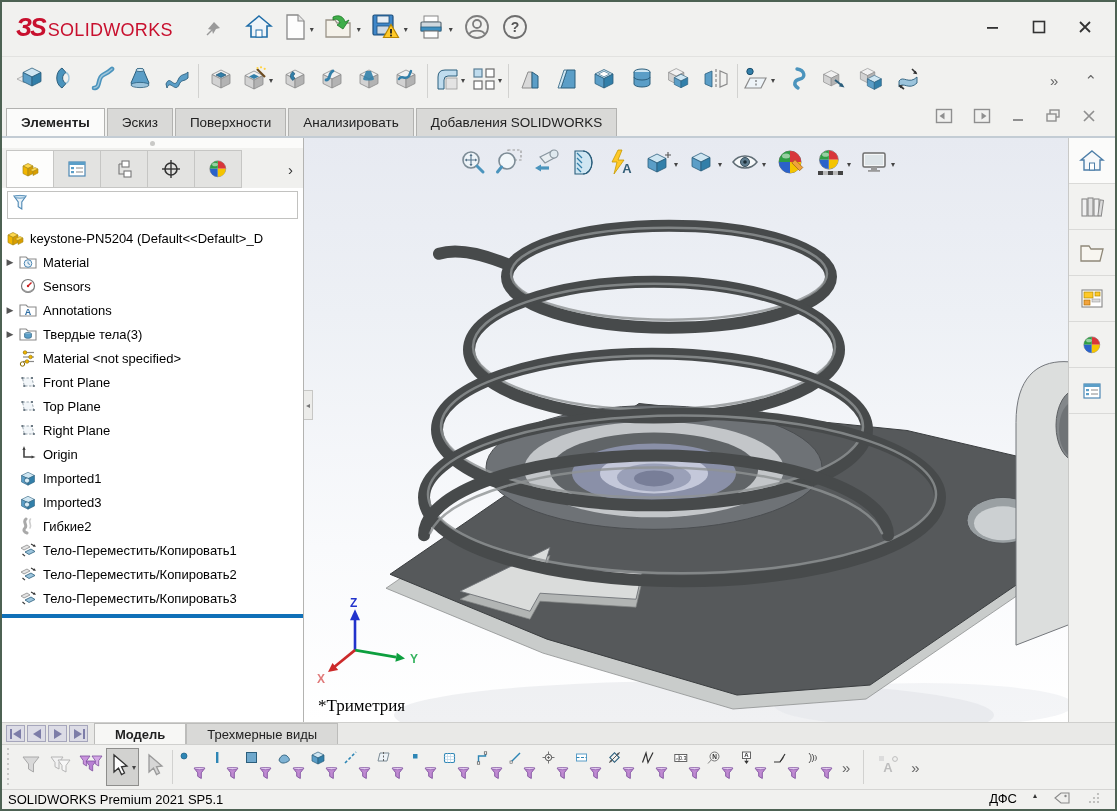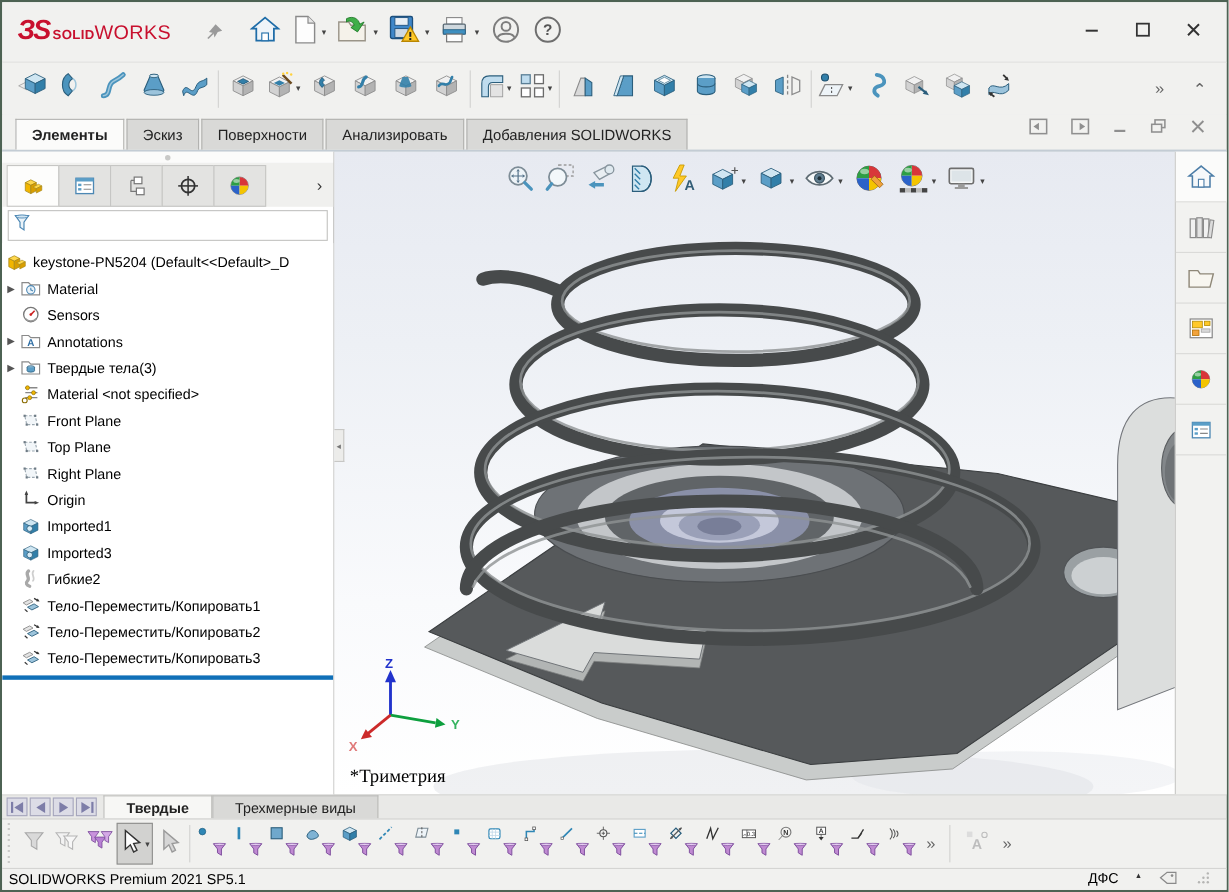--- a/index.html
+++ b/index.html
@@ -4,41 +4,41 @@
 <style>
   * { box-sizing: border-box; margin: 0; padding: 0; }
   html,body { width:1117px; height:811px; }
   body { font-family:"Liberation Sans",sans-serif; overflow:hidden; background:#fff; }
   .window { width:1117px; height:811px; border:2px solid #4d6253; display:flex; flex-direction:column; background:#f0f0ee; }
 
   
   .titlebar { height:54px; display:flex; align-items:center; padding:0 10px 0 8px; background:#f1f1ef; flex:none; }
   .logo { display:flex; align-items:baseline; margin:0 22px 4px 6px; white-space:nowrap; }
   .logo-glyph { color:#c8102e; font-weight:bold; font-style:italic; font-size:25px; letter-spacing:-2px; margin-right:3px; }
-  .logo-bold { color:#c8102e; font-weight:bold; font-size:12px; letter-spacing:.3px; }
+  .logo-bold { color:#c8102e; font-weight:normal; font-size:18px; letter-spacing:.3px; }
   .logo-light { color:#c8102e; font-weight:normal; font-size:18px; letter-spacing:.3px; }
   .menu { display:flex; align-items:center; font-size:14.5px; color:#111; }
   .menu-item { padding:8px 11px; }
   .menu-item.active { background:#fff; border:1px solid #8c8c8c; padding:7px 10px; }
   .pin { margin:0 6px 0 10px; display:flex; }
   .quick { display:flex; align-items:center; gap:2px; margin-left:14px; }
   .qbtn { display:flex; align-items:center; padding:2px 4px; }
   .dd { font-size:8px; color:#444; margin-left:3px; }
   .wctrl { margin-left:auto; display:flex; gap:30px; align-items:center; padding-right:12px; }
 
   
   .ftoolbar { height:48px; display:flex; align-items:center; padding:0 8px; background:#f1f1ef; border-top:1px solid #e2e2e0; flex:none; }
   .fbtn { width:37px; height:42px; display:flex; align-items:center; justify-content:center; }
   .fbtn .dd { margin-left:1px; }
   .sep { width:1px; height:34px; background:#d2d2d0; margin:0 3px; flex:none; }
   .ft-right { margin-left:auto; display:flex; gap:26px; align-items:center; padding-right:10px; color:#555; }
   .chev { font-size:15px; color:#666; }
 
   
-  .ribbonrow { height:34px; display:flex; align-items:flex-end; background:#f1f1ef; padding-left:12px; border-bottom:2px solid #c3ccd4; flex:none; }
+  .ribbonrow { height:34px; display:flex; align-items:flex-end; background:#f1f1ef; padding-left:4px; border-bottom:2px solid #c3ccd4; flex:none; }
   .rtab { font-size:13.5px; padding:6px 14px 6px; background:#d9d9d7; border:1px solid #b2b2b0; border-bottom:none; margin-right:2px; color:#222; white-space:nowrap; }
   .rtab.active { background:#fbfbfa; font-weight:bold; }
   .docctrl { margin-left:auto; display:flex; gap:20px; align-items:center; padding:0 18px 8px 0; }
 
   
   .main { flex:1; display:flex; min-height:0; position:relative; }
   .panel { width:302px; flex:none; background:#fff; border-right:1px solid #b3b3b1; display:flex; flex-direction:column; }
   .grip { height:10px; display:flex; justify-content:center; align-items:center; background:#fbfbfa; }
   .grip i { width:5px; height:5px; border-radius:50%; background:#c9c9c7; }
   .fmtabs { height:40px; display:flex; align-items:stretch; background:#f0f0ee; padding:2px 6px 0 4px; }
@@ -934,21 +934,21 @@
           </svg>
         </div>
         <div class="navbtn">
           <svg width="14" height="12" viewBox="0 0 14 12" xmlns="http://www.w3.org/2000/svg">
             <rect x="11" y="1" width="2" height="10" fill="#7d7da8"></rect>
             <polygon points="2,1 10,6 2,11" fill="#7d7da8"></polygon>
           </svg>
         </div>
       </div>
     <span id="btabs" style="display:flex;align-items:stretch;">
-        <div class="btab active">Твердые</div>
+        <div class="btab active">Модель</div>
         <div class="btab">Трехмерные виды</div>
       </span>
   </div>
 
   <div class="seltoolbar" id="selbar">
       <div class="tgrip"></div>
       <div class="selbtn">
         <span><svg width="24" height="24" viewBox="0 0 24 24" xmlns="http://www.w3.org/2000/svg">
             <path d="M4 4 H20 L14.5 11 V19 L9.5 16 V11 Z" fill="#d9d9d9" stroke="#a9a9a9" stroke-width="1"></path>
           </svg></span>

